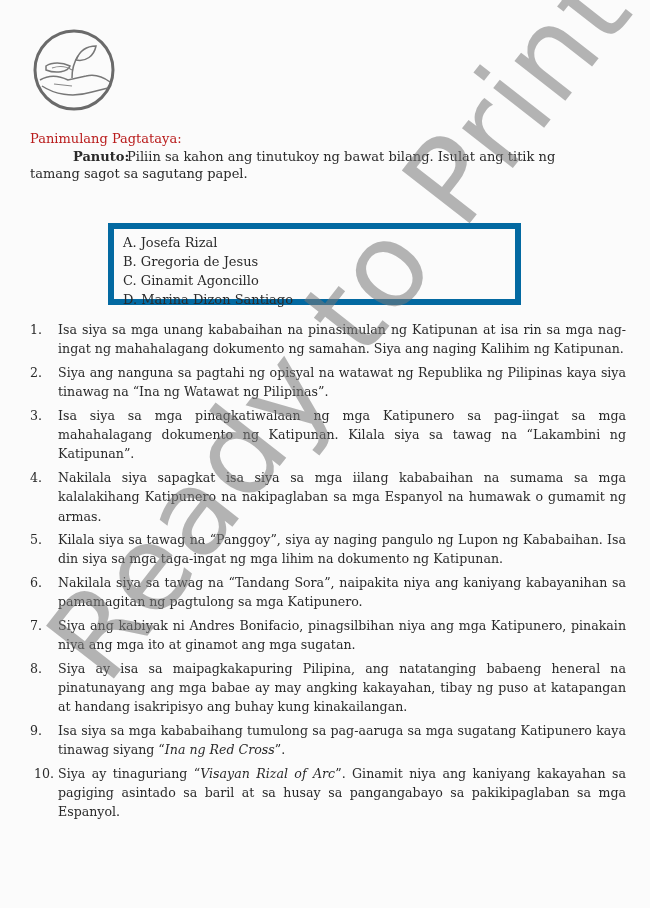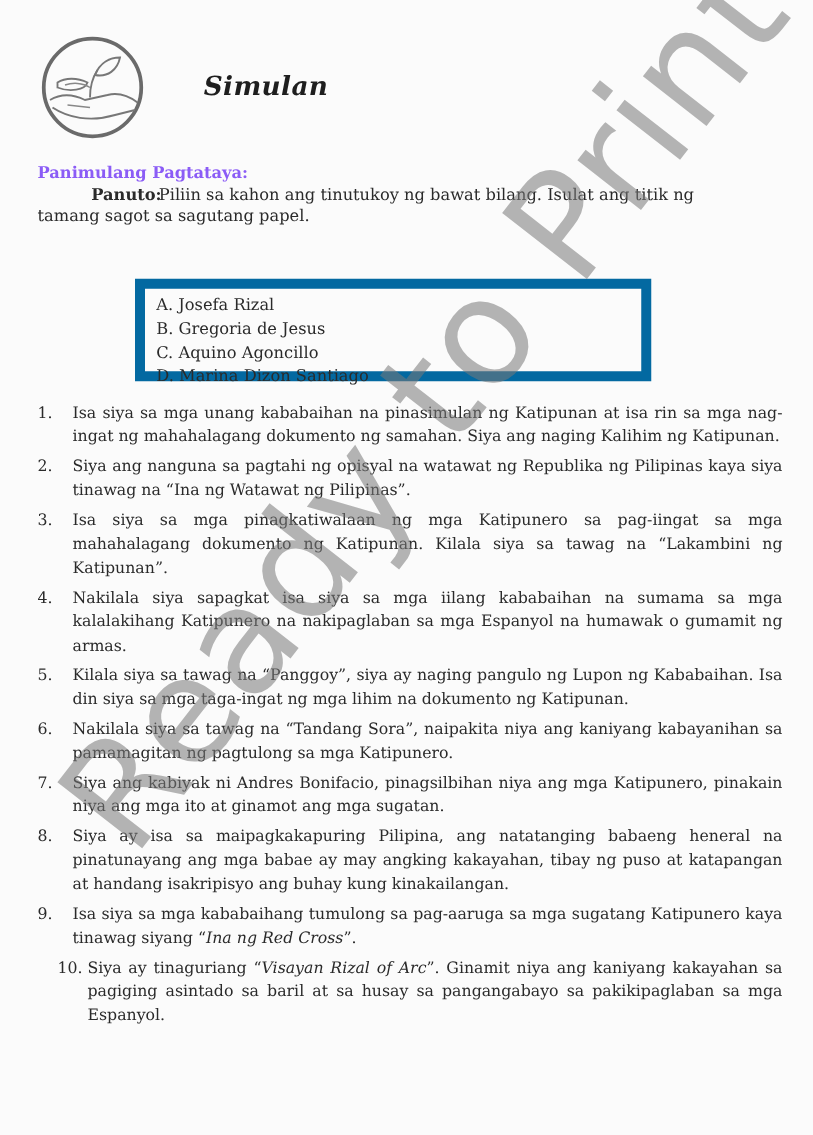--- a/index.html
+++ b/index.html
@@ -7,74 +7,73 @@
       width: 650px; height: 908px; background: #fbfbfb; position: relative; overflow: hidden;
       font-family: "DejaVu Serif", "Liberation Serif", serif; color: #2a2a2a;
     }
     .header { position: absolute; left: 30px; top: 28px; height: 84px; width: 600px; }
     .logo { position: absolute; left: 2px; top: 0; width: 84px; height: 84px; }
     .title {
       position: absolute; left: 133px; top: 28px; font-size: 21px; font-weight: bold; font-style: italic;
       color: #1e1e1e; letter-spacing: 0.3px;
     }
     .meta { position: absolute; left: 30px; top: 130px; width: 595px; font-size: 13px; line-height: 17.5px; }
-    .meta .bold { font-weight: bold; color: #8b5cf6; }
+    .meta .bold { font-weight: normal; color: #b91c1c; }
     .panuto { display: flex; }
     .panuto .lbl { font-weight: bold; width: 54px; flex: none; margin-left: 43px; }
     .panuto .txt { text-align: justify; }
     .choices {
       position: absolute; left: 108px; top: 223px; width: 413px; height: 82px;
-      border: 8px solid #0369a1; box-sizing: border-box; font-size: 13px; line-height: 19px;
+      border: 6px solid #0369a1; box-sizing: border-box; font-size: 13px; line-height: 19px;
       padding: 0 0 0 9px;
     }
     .choices .col { position: absolute; top: 4px; }
     .choices .col.left { left: 9px; }
     .choices .col.right { left: 218px; }
     .items { position: absolute; left: 30px; top: 320px; width: 596px; font-size: 12.6px; line-height: 19.4px; margin:0; padding:0; list-style:none; }
     .items li { display: flex; margin-bottom: 4px; }
     .items .num { width: 28px; flex: none; }
     .items .txt { flex: 1; text-align: justify; }
-    .items li:last-child .num { width: 24px; margin-left: 16px; }
+    .items li:last-child .num { width: 24px; margin-left: 4px; }
     .watermark {
       position: absolute; left: 20px; top: 620px; transform-origin: 0 0; transform: rotate(-52deg);
       font-family: "DejaVu Sans", sans-serif; font-size: 118px; color: rgba(120,120,120,0.55);
       white-space: nowrap; pointer-events: none; letter-spacing: 2px;
     }
   </style>
 </head>
 <body>
 
 <div class="header">
   <svg class="logo" viewBox="0 0 84 84">
     <circle cx="42" cy="42" r="39" fill="none" stroke="#6a6a6a" stroke-width="3"></circle>
     <path d="M8 52 C18 46, 28 48, 36 52 L54 48 C62 46, 70 48, 78 54" fill="none" stroke="#777" stroke-width="1.5"></path>
     <path d="M10 58 C22 66, 40 70, 60 64 L76 60" fill="none" stroke="#777" stroke-width="1.5"></path>
     <path d="M22 56 L40 58" fill="none" stroke="#888" stroke-width="1.2"></path>
     <path d="M14 38 C20 34, 30 34, 38 38 C36 44, 24 46, 14 42 Z" fill="none" stroke="#777" stroke-width="1.5"></path>
     <path d="M40 50 C40 40, 42 34, 46 28" fill="none" stroke="#777" stroke-width="1.5"></path>
     <path d="M44 32 C48 22, 56 18, 64 18 C62 28, 54 34, 44 32 Z" fill="none" stroke="#777" stroke-width="1.5"></path>
     <path d="M40 42 C34 38, 26 38, 20 40" fill="none" stroke="#888" stroke-width="1.2"></path>
   </svg>
-  <div class="title">Simulan</div>
 </div>
 
 <div class="meta">
   <div class="bold">Panimulang Pagtataya:</div>
   <div class="panuto">
     <span class="lbl">Panuto:</span>
     <span class="txt">Piliin sa kahon ang tinutukoy ng bawat bilang. Isulat ang titik ng</span>
   </div>
   <span class="txt2">tamang sagot sa sagutang papel.</span>
 </div>
 
 <div class="choices">
   <div class="col left">
     <div>A. Josefa Rizal</div>
     <div>B. Gregoria de Jesus</div>
-    <div>C. Aquino Agoncillo</div>
+    <div>C. Ginamit Agoncillo</div>
     <div>D. Marina Dizon Santiago</div>
   </div>
 </div>
 
 <ol class="items">
   <li>
       <span class="num">1.</span>
       <span class="txt">Isa siya sa mga unang kababaihan na pinasimulan ng Katipunan at isa rin sa mga nag-ingat ng mahahalagang dokumento ng samahan. Siya ang naging Kalihim ng Katipunan.</span>
     </li>
   <li>

